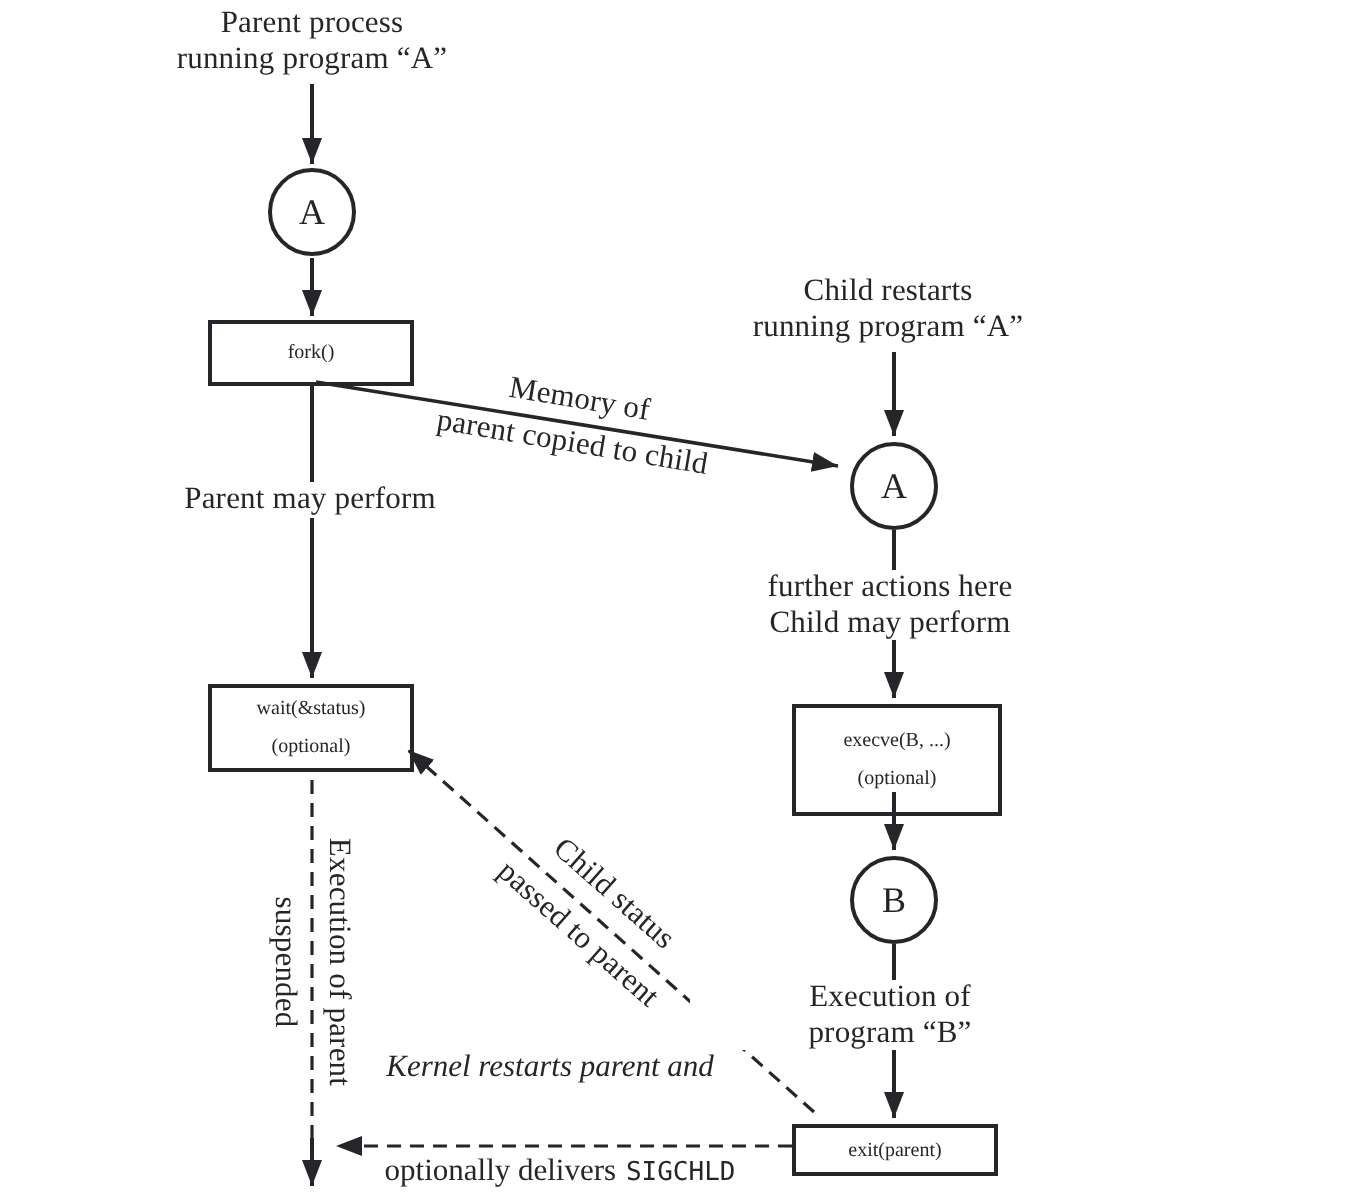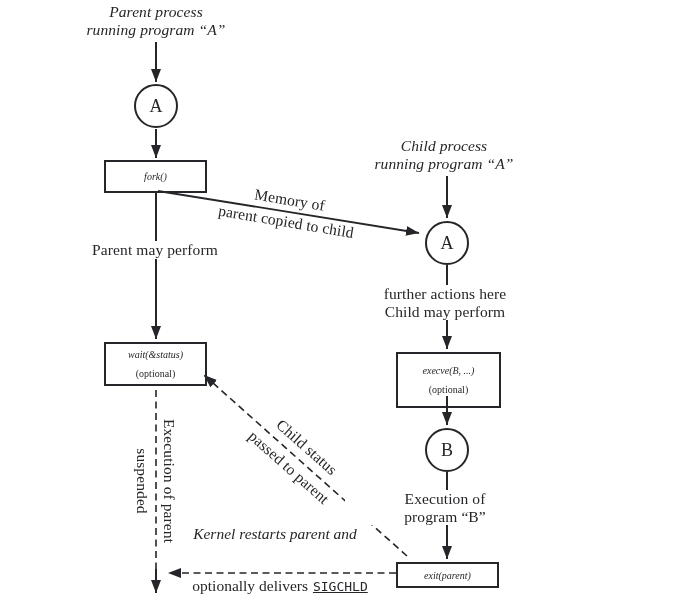--- a/index.html
+++ b/index.html
@@ -19,21 +19,21 @@
   .thin   { stroke-width: 1.8; }
   .dashed { stroke-width: 1.6; stroke-dasharray: 7 4.5; }
 
   .lbl {
     position: absolute; z-index: 2;
     text-align: center;
     font-size: 15.5px; line-height: 17.5px;
     letter-spacing: 0.1px;
     white-space: nowrap;
   }
-  .ital { font-style: italic; }
+  .ital { }
   .maskbg { background: var(--bg); }
 
   .node-box {
     position: absolute; z-index: 3;
     border: 2px solid var(--ink);
     display: flex; flex-direction: column;
     align-items: center; justify-content: center;
     text-align: center;
     font-size: 10px; line-height: 19px;
     background: transparent;
@@ -94,21 +94,21 @@
   <div class="node-box ital" style="left:104px; top:160px; width:103px; height:33px;">
     <div>fork()</div>
   </div>
 
   <div class="lbl rot" style="left:203px; top:192px; width:170px; line-height:15.5px; transform:rotate(9.5deg);">
     <div style="margin-bottom:6px;">Memory of</div>
     <div>parent copied to child</div>
   </div>
 
   <div class="lbl ital" style="left:344px; top:137px; width:200px;">
-    <div>Child process</div>
+    <div>Child restarts</div>
     <div>running program “A”</div>
   </div>
 
   <div class="node-circle" style="left:425px; top:221px;">
     <span>A</span>
   </div>
 
   <div class="lbl maskbg" style="left:55px; top:241px; width:200px;">
     <div>Parent may perform</div>
   </div>
@@ -147,16 +147,16 @@
     <div>program “B”</div>
   </div>
 
   <div class="node-box ital" style="left:396px; top:562px; width:103px; height:26px;">
     <div>exit(parent)</div>
   </div>
 
   <div class="kern-line" style="left:165px; top:525px; width:220px;font-style:italic;">Kernel restarts parent and</div>
   <div class="kern-line" style="left:165px; top:577px; width:230px;">
     <span>optionally delivers</span>
-    <span class="mono" style="margin-left:1px;text-decoration:underline;">SIGCHLD</span>
+    <span class="mono" style="margin-left:1px;">SIGCHLD</span>
   </div>
 
 </div>
 
 </body></html>

